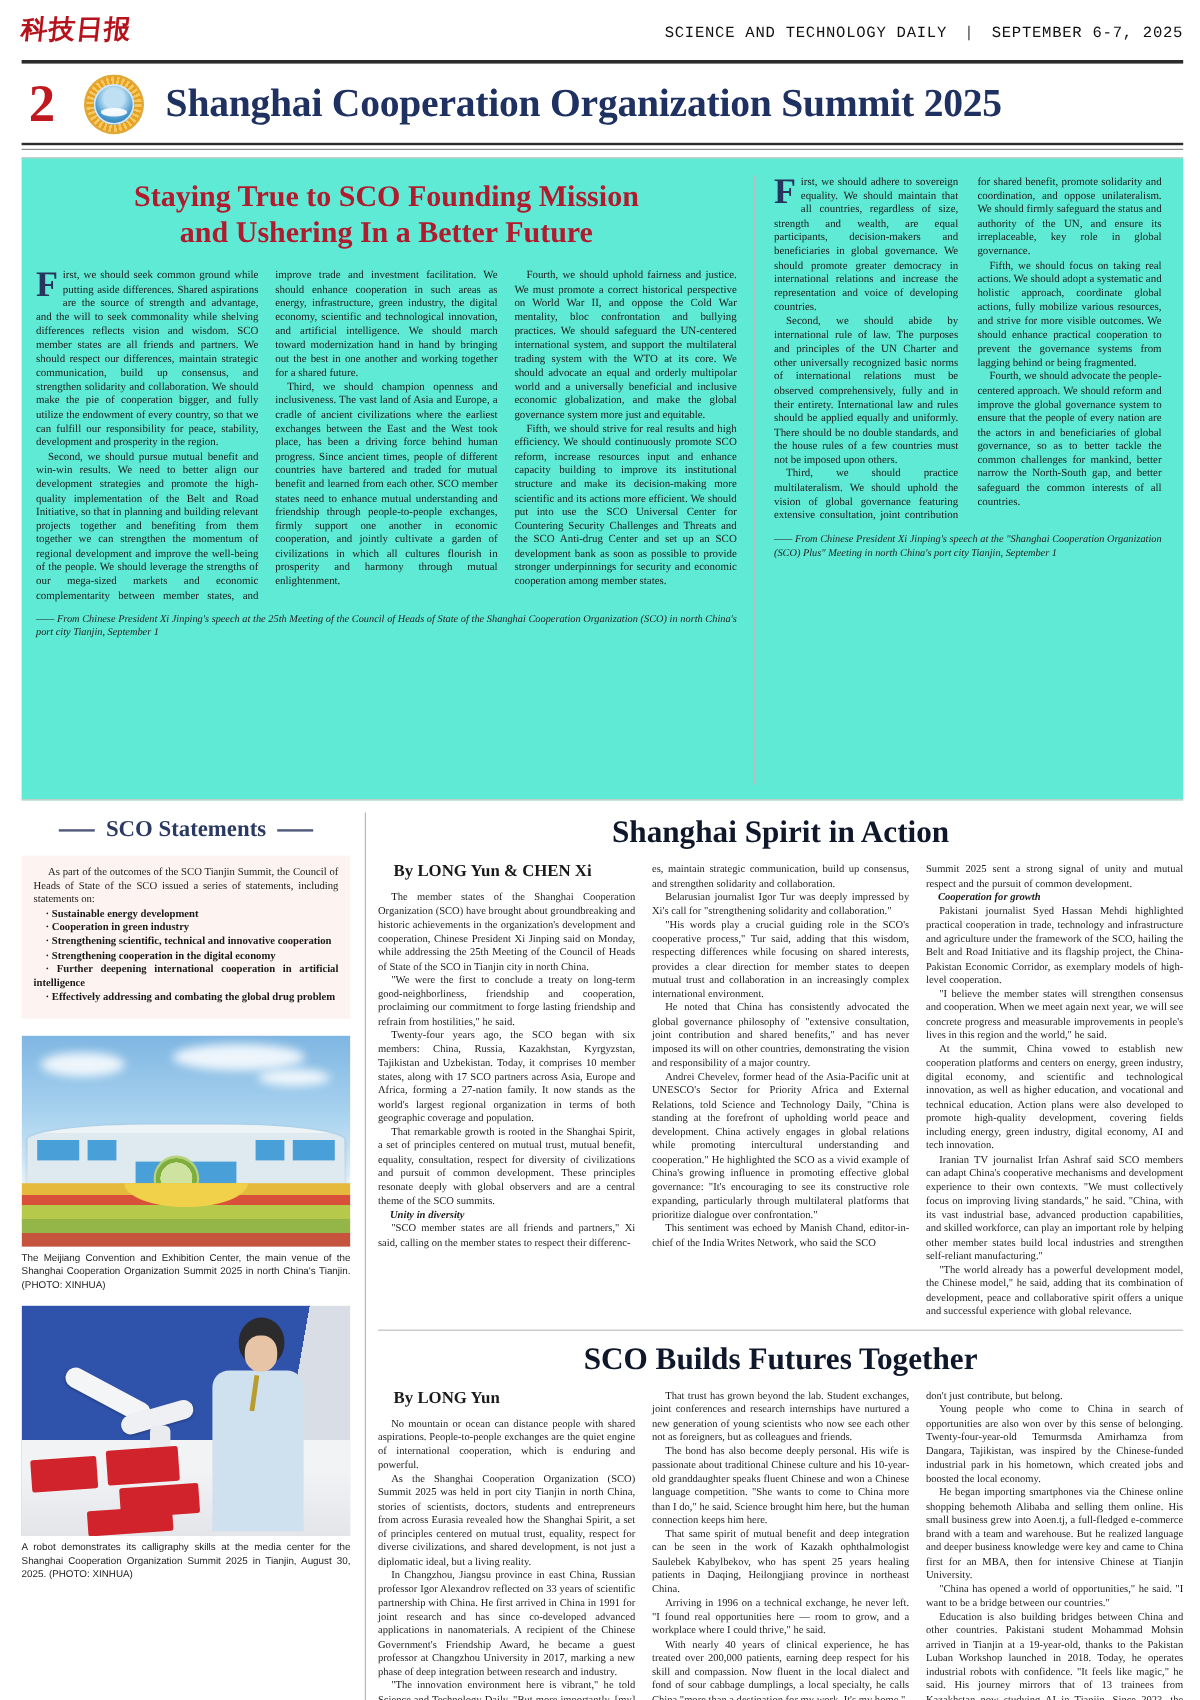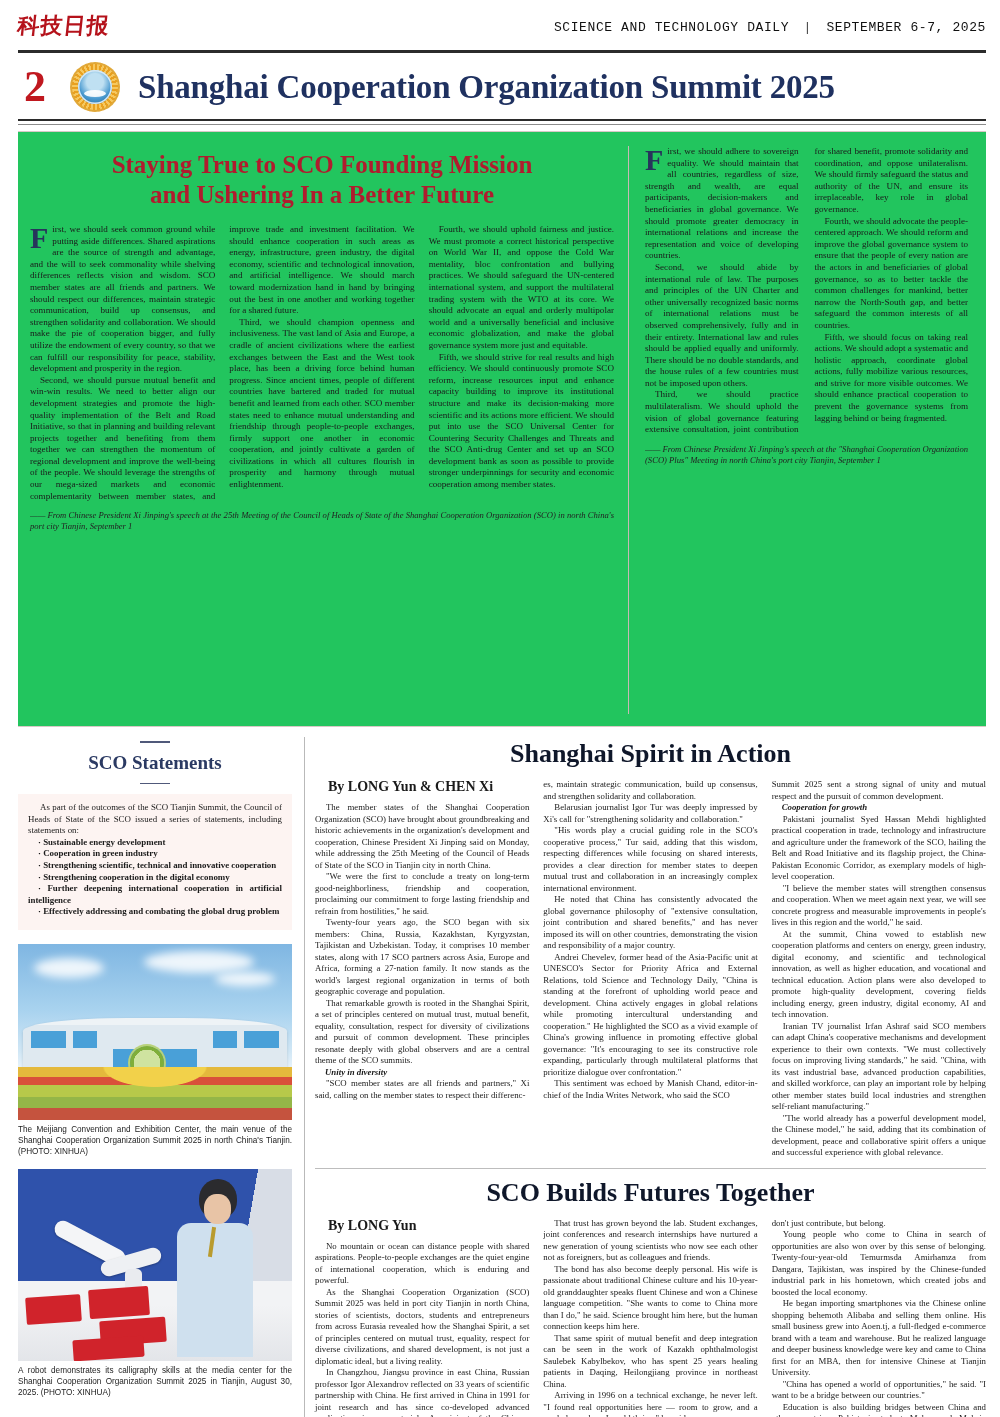--- a/index.html
+++ b/index.html
@@ -64,24 +64,24 @@
   .banner-title {
     font-family:"Liberation Serif", serif;
     font-size:33px; font-weight:bold; color:#1f3160;
     letter-spacing:-0.2px; white-space:nowrap;
   }
   .rule-thin { height:2px; background:#2b2b2b; margin:0 14px 0 18px; }
   .rule-hair { height:1px; background:#8c8c8c; margin:3px 14px 0 18px; }
 
   
   .feature {
-    background:#22c55e; margin:6px 14px 0 18px;
+    background:#5eead4; margin:6px 14px 0 18px;
     border-top:1px solid #d8c9c6; border-bottom:1px solid #d8c9c6;
     padding:14px 12px 12px 12px;
-    display:flex; gap:0; height:596px;
+    display:flex; gap:0; height:536px;
   }
   .feat-col { position:relative; }
   .feat-left { width:598px; padding-right:14px; }
   .feat-right { width:340px; padding-left:16px; border-left:1px solid #c9b9b6; }
 
   .headline {
     text-align:center; color:#b01c2e;
     font-family:"Liberation Serif", serif;
     font-weight:bold; line-height:1.2;
   }
@@ -111,21 +111,21 @@
   
   .lower { display:flex; margin:10px 14px 0 18px; gap:0; }
   .left-rail { width:286px; flex:none; padding-right:12px; }
   .vdiv { width:1px; background:#b9b9b9; flex:none; margin:0 10px 0 0; }
   .main-area { flex:1; }
 
   
   .stmt-head {
     text-align:center; font-size:19px; font-weight:bold; color:#2b3a63;
     font-family:"Liberation Serif", serif; margin:4px 0 10px;
-    display:flex; align-items:center; justify-content:center; gap:9px;flex-direction:column;
+    display:flex; align-items:center; justify-content:center; gap:9px;
   }
   .stmt-head .ln { display:block; width:30px; height:1.5px; background:#50597a; }
   .stmt-body { background:#fdf4f2; padding:8px 10px 12px; }
   .stmt-body p {
     margin:0; font-size:8.9px; line-height:11.6px; text-align:justify;
     font-family:"Liberation Serif", serif;
   }
   .stmt-body p.lead { text-indent:12px; }
   .stmt-body li {
     list-style:none; margin:0; font-size:8.9px; line-height:11.6px;
@@ -239,22 +239,22 @@
         <p>Fifth, we should strive for real results and high efficiency. We should continuously promote SCO reform, increase resources input and enhance capacity building to improve its institutional structure and make its decision-making more scientific and its actions more efficient. We should put into use the SCO Universal Center for Countering Security Challenges and Threats and the SCO Anti-drug Center and set up an SCO development bank as soon as possible to provide stronger underpinnings for security and economic cooperation among member states.</p>
       </div>
       <div class="source">—— From Chinese President Xi Jinping's speech at the 25th Meeting of the Council of Heads of State of the Shanghai Cooperation Organization (SCO) in north China's port city Tianjin, September 1</div>
     </div>
 
     <div class="feat-col feat-right">
       <div class="cols2 body-text">
         <p class="dropcap">First, we should adhere to sovereign equality. We should maintain that all countries, regardless of size, strength and wealth, are equal participants, decision-makers and beneficiaries in global governance. We should promote greater democracy in international relations and increase the representation and voice of developing countries.</p>
         <p>Second, we should abide by international rule of law. The purposes and principles of the UN Charter and other universally recognized basic norms of international relations must be observed comprehensively, fully and in their entirety. International law and rules should be applied equally and uniformly. There should be no double standards, and the house rules of a few countries must not be imposed upon others.</p>
         <p>Third, we should practice multilateralism. We should uphold the vision of global governance featuring extensive consultation, joint contribution for shared benefit, promote solidarity and coordination, and oppose unilateralism. We should firmly safeguard the status and authority of the UN, and ensure its irreplaceable, key role in global governance.</p>
+        <p>Fifth, we should focus on taking real actions. We should adopt a systematic and holistic approach, coordinate global actions, fully mobilize various resources, and strive for more visible outcomes. We should enhance practical cooperation to prevent the governance systems from lagging behind or being fragmented.</p>
         <p>Fourth, we should advocate the people-centered approach. We should reform and improve the global governance system to ensure that the people of every nation are the actors in and beneficiaries of global governance, so as to better tackle the common challenges for mankind, better narrow the North-South gap, and better safeguard the common interests of all countries.</p>
-        <p>Fifth, we should focus on taking real actions. We should adopt a systematic and holistic approach, coordinate global actions, fully mobilize various resources, and strive for more visible outcomes. We should enhance practical cooperation to prevent the governance systems from lagging behind or being fragmented.</p>
       </div>
       <div class="source">—— From Chinese President Xi Jinping's speech at the "Shanghai Cooperation Organization (SCO) Plus" Meeting in north China's port city Tianjin, September 1</div>
     </div>
   </div>
 
   <div class="lower">
 
     <div class="left-rail">
 
       <div class="stmt-head">

